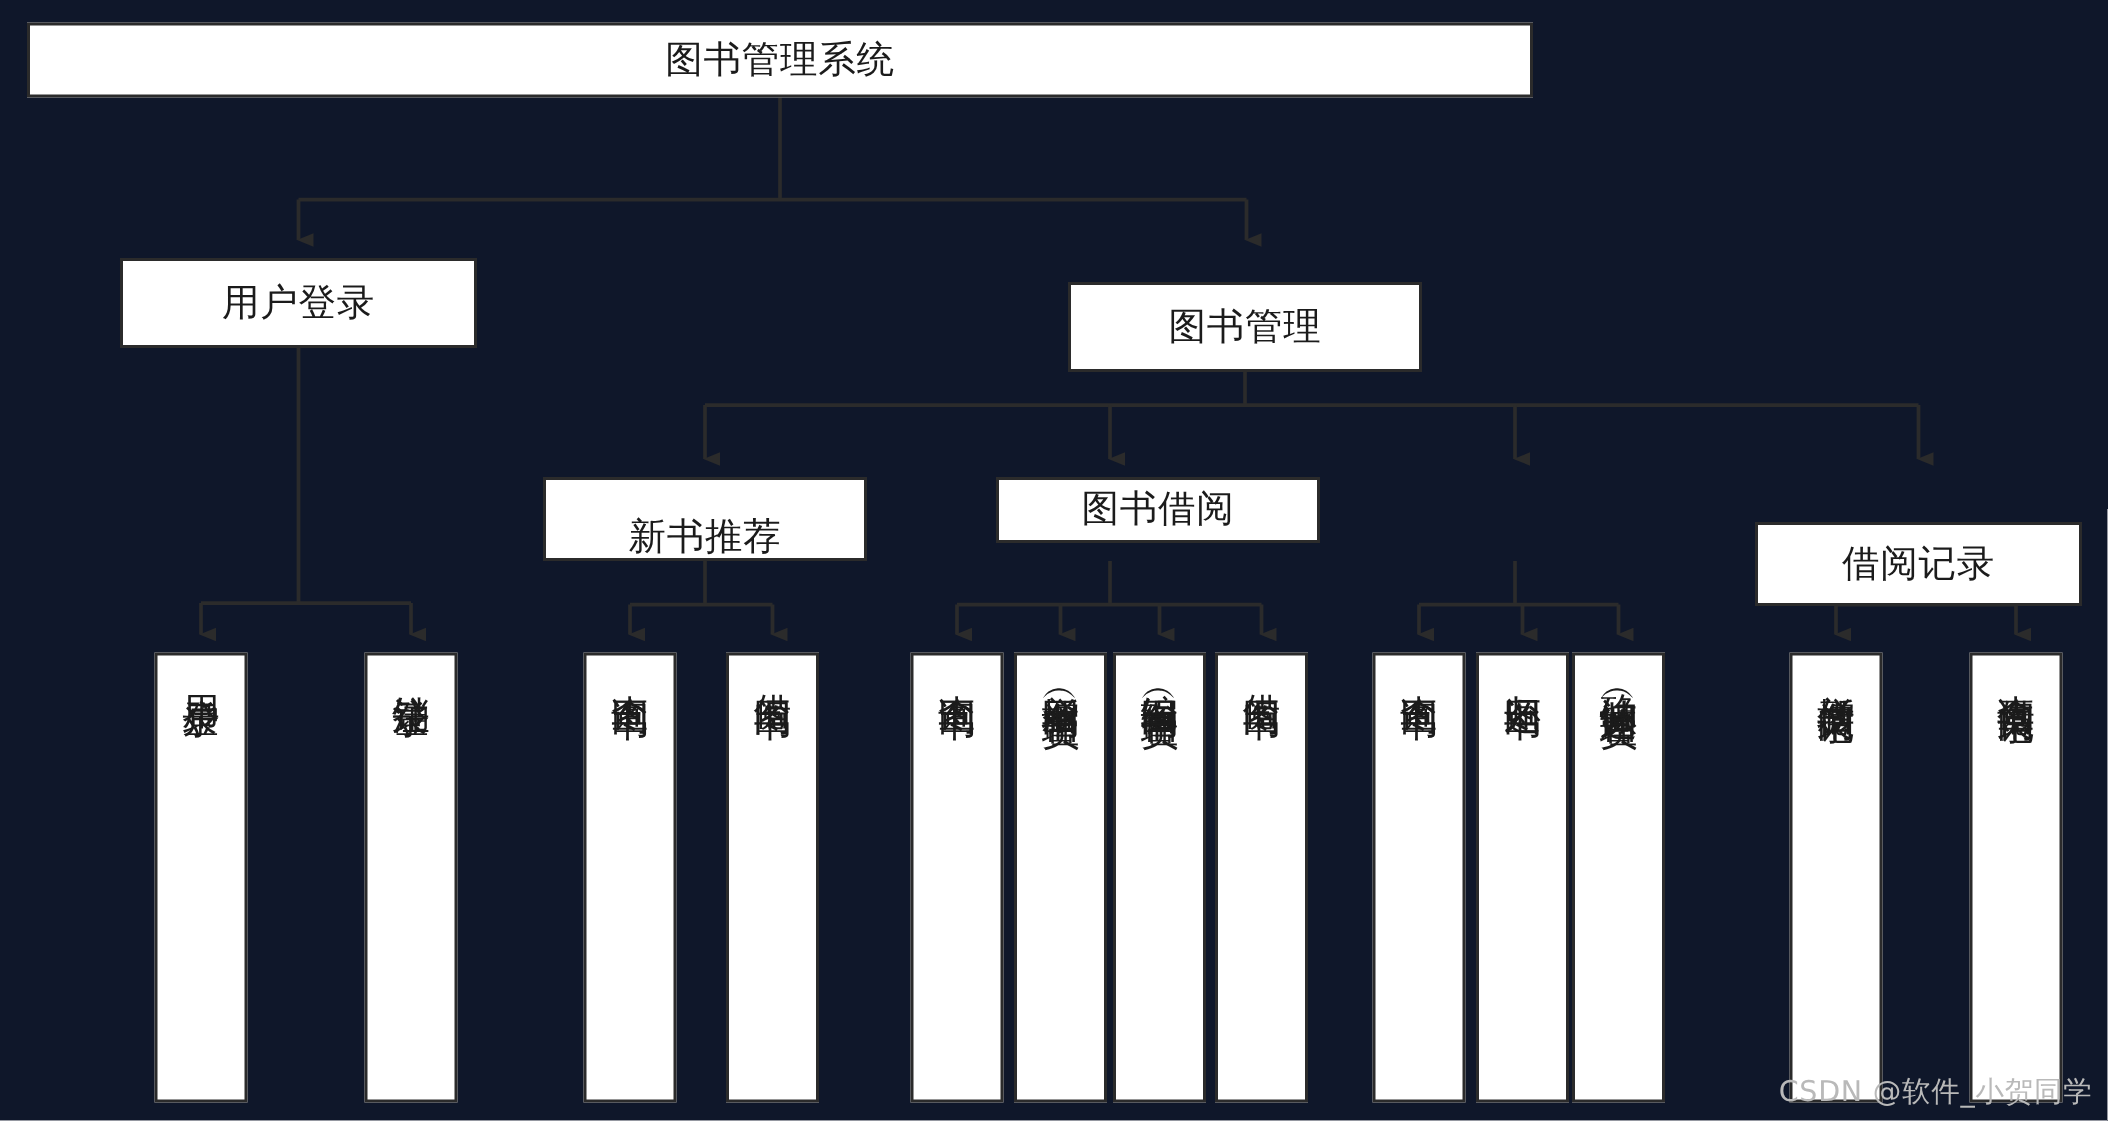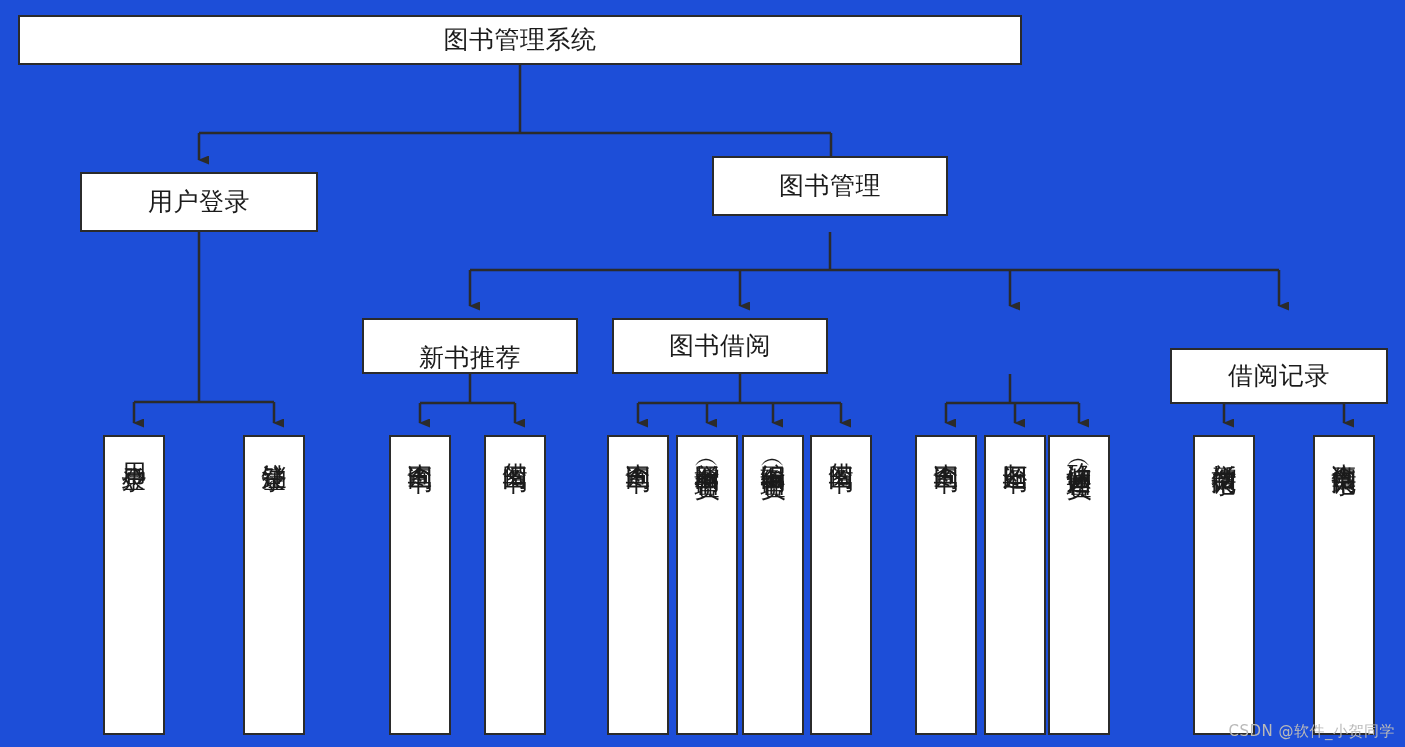--- a/index.html
+++ b/index.html
@@ -8,21 +8,21 @@
     padding: 0;
     background: #ffffff;
   }
   body {
     font-family: "DejaVu Sans", "Liberation Sans", sans-serif;
   }
   #diagram-root {
     position: relative;
     width: 1405px;
     height: 747px;
-    background: #1d4ed8;
+    background: #0f172a;
     overflow: hidden;
   }
   #connectors {
     position: absolute;
     left: 0;
     top: 0;
     width: 1405px;
     height: 747px;
     pointer-events: none;
   }
@@ -54,21 +54,21 @@
     writing-mode: vertical-rl;
     text-orientation: upright;
     font-size: 25px;
     letter-spacing: 2px;
     line-height: 1;
   }
   #watermark {
     position: absolute;
     right: 10px;
     bottom: 6px;
-    font-size: 15px;
+    font-size: 19px;
     color: #b9b9b9;
     z-index: 5;
     white-space: nowrap;
     letter-spacing: 0.5px;
   }
 </style>
 </head>
 <body>
 
 <div id="diagram-root">
@@ -124,28 +124,28 @@
     </g>
   </svg>
 
   <div class="node horizontal" id="node-root" style="left: 18px; top: 15px; width: 1004px; height: 50px;">
     <span class="node-label">图书管理系统</span>
   </div>
 
   <div class="node horizontal" id="node-l2-0" style="left: 80px; top: 172px; width: 238px; height: 60px;">
     <span class="node-label">用户登录</span>
   </div>
-  <div class="node horizontal" id="node-l2-1" style="left: 712px; top: 156px; width: 236px; height: 60px;">
+  <div class="node horizontal" id="node-l2-1" style="left: 712px; top: 188px; width: 236px; height: 60px;">
     <span class="node-label">图书管理</span>
   </div>
 
   <div class="node horizontal" id="node-l3-0" style="left: 362px; top: 318px; width: 216px; height: 56px; align-items: flex-end;">
     <span class="node-label">新书推荐</span>
   </div>
-  <div class="node horizontal" id="node-l3-1" style="left: 612px; top: 318px; width: 216px; height: 56px; font-family: Liberation Serif, serif;">
+  <div class="node horizontal" id="node-l3-1" style="left: 664px; top: 318px; width: 216px; height: 44px; font-family: Liberation Serif, serif;">
     <span class="node-label">图书借阅</span>
   </div>
   <div class="node horizontal" id="node-l3-3" style="left: 1170px; top: 318px; width: 218px; height: 56px; margin-top: 30px;">
     <span class="node-label">借阅记录</span>
   </div>
 
   <div class="node vertical" id="node-leaf-0" style="left: 103px; top: 435px; width: 62px; height: 300px;">
     <span class="node-label">用户登录</span>
   </div>
   <div class="node vertical" id="node-leaf-1" style="left: 243px; top: 435px; width: 62px; height: 300px;">

